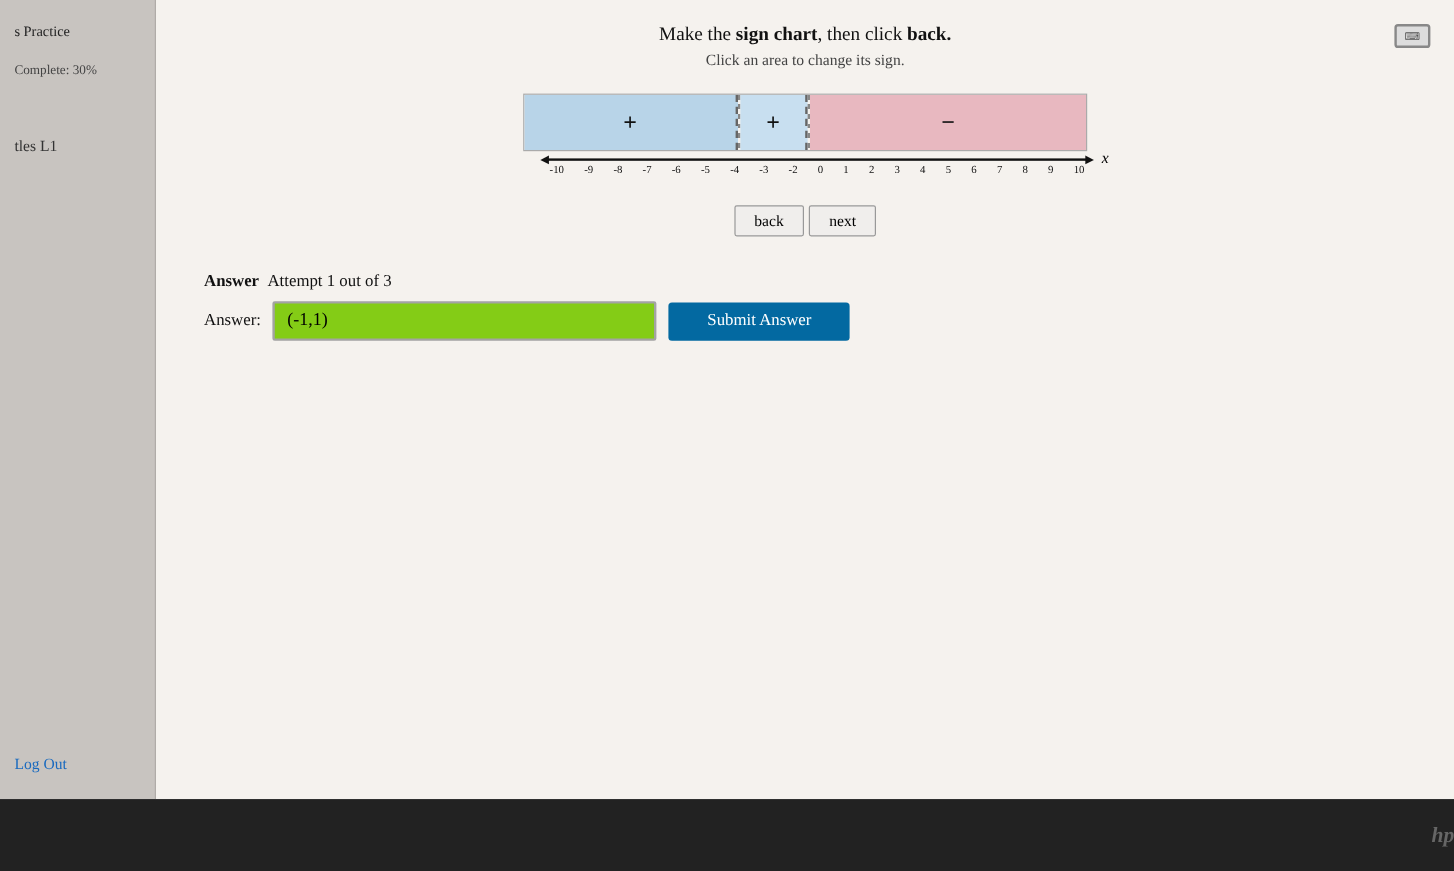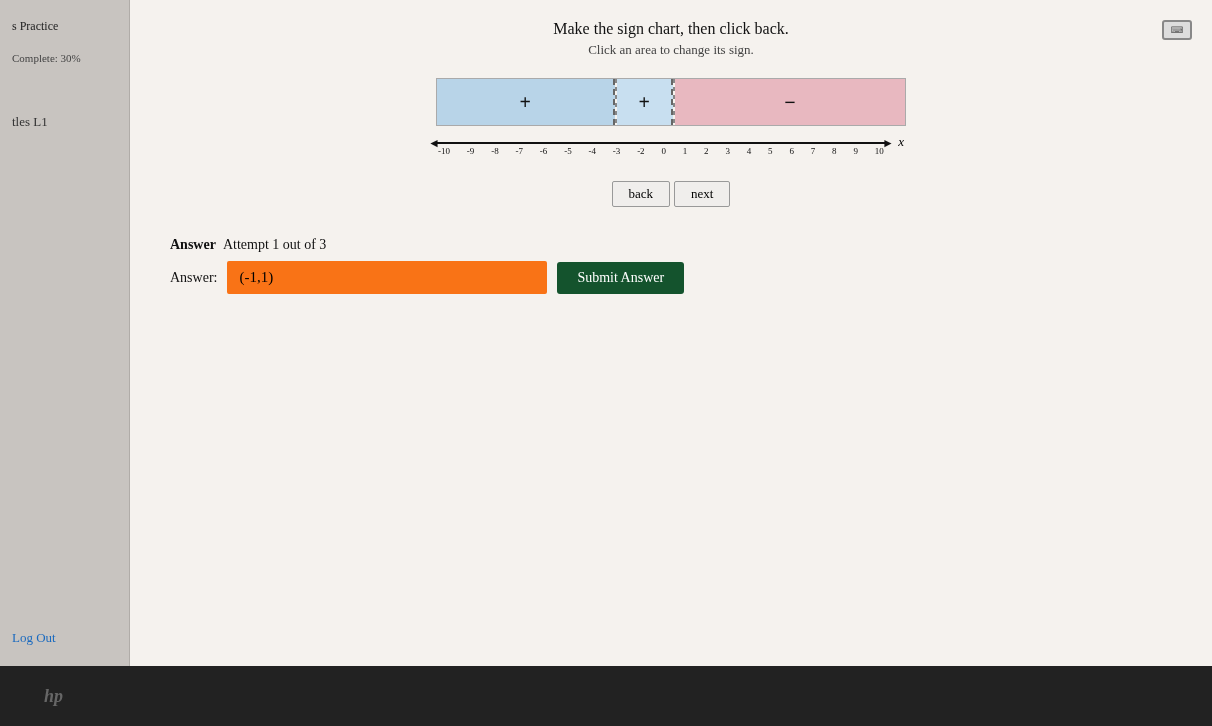--- a/index.html
+++ b/index.html
@@ -182,34 +182,34 @@
       align-items: center;
       gap: 10px;
     }
 
     .answer-label {
       font-size: 14px;
       color: #111;
     }
 
     .answer-input-box {
-      border: 2px solid #f97316;
+      border: 2px solid #a3a3a3;
       border-radius: 2px;
       padding: 6px 10px;
       font-size: 15px;
       min-width: 320px;
-      background: #f97316;
+      background: #84cc16;
       font-family: 'Times New Roman', Times, serif;
     }
 
     .submit-button {
-      background: #14532d;
+      background: #0369a1;
       color: white;
       border: none;
-      padding: 8px 20px;
+      padding: 8px 32px;
       font-size: 14px;
       cursor: pointer;
       border-radius: 3px;
       font-family: 'Times New Roman', Times, serif;
     }
 
     
     .keyboard-icon {
       position: absolute;
       right: 20px;
@@ -273,29 +273,29 @@
     .wifi-icon {
       font-size: 14px;
     }
 
     
     sup {
       font-size: 10px;
     }
 
     
-    b { font-weight: normal; }
+    b { font-weight: bold; }
 
     
     .nl-wrapper {
       display: flex;
       align-items: center;
-      justify-content: flex-start;
+      justify-content: flex-end;
       position: relative;
-      margin-top: 16px;
+      margin-top: 6px;
     }
 
     .nl-inner {
       position: relative;
       width: 450px;
     }
 
     .nl-line {
       height: 2px;
       background: #111;
@@ -453,15 +453,15 @@
     <span style="font-size:14px;">🖥</span>
     <span style="font-size:14px;">ℹ</span>
     <span style="font-size:14px;">🔊</span>
     <span class="taskbar-date">Nov 5</span>
     <span class="taskbar-date">11:36 US</span>
     <span class="wifi-icon">▼</span>
     <span>🔒</span>
   </div>
 </div>
 
-<div style="position:absolute;bottom:0;left:0;right:0;height:60px;background:#222;display:flex;align-items:center;justify-content:flex-start;padding-left:44px;">
+<div style="position:absolute;bottom:0;left:0;right:0;height:60px;background:#222;display:flex;align-items:center;justify-content:flex-end;padding-left:44px;">
   <div style="font-size:18px;color:#666;font-style:italic;font-weight:bold;">hp</div>
 </div>
 
 </body></html>

